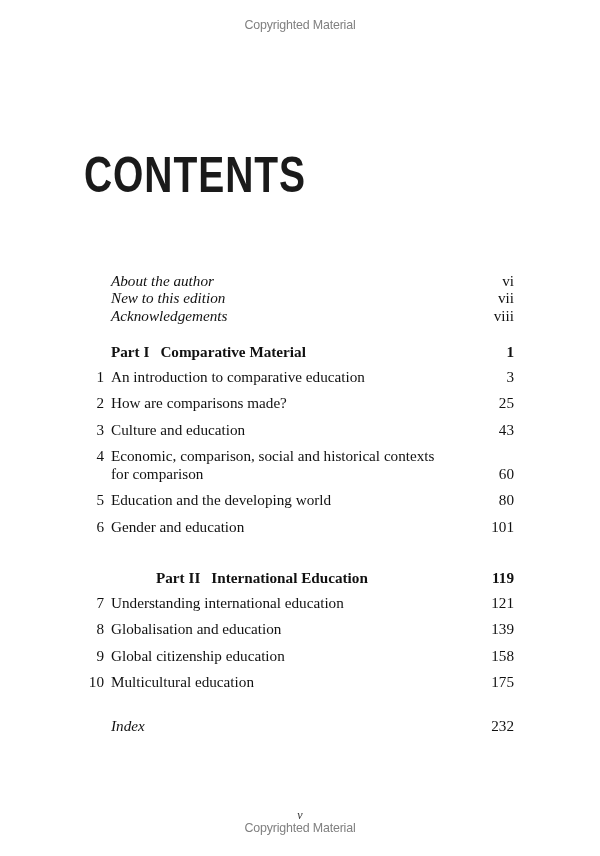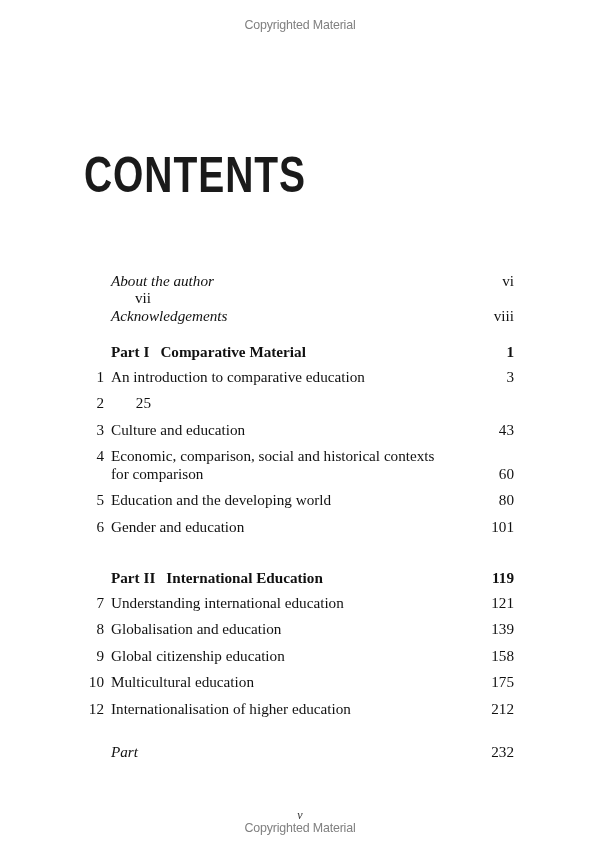--- a/index.html
+++ b/index.html
@@ -128,20 +128,21 @@
     margin-top: 9px;
   }
 
   .row-ch-first {
     margin-top: 0;
   }
 
   
   .part-second {
     margin-top: 34px;
+    gap: 45px;
   }
 
   
   .row-ch.multiline .pg {
     align-self: flex-end;
   }
   .row-ch.multiline .label {
     line-height: 17.5px;
   }
 
@@ -165,20 +166,21 @@
 
   <div class="toc">
 
     <div class="row row-front">
       <div class="num"></div>
       <div class="label">About the author</div>
       <div class="pg">vi</div>
     </div>
     <div class="row row-front">
       <div class="num"></div>
+      <div class="label">New to this edition</div>
       <div class="pg">vii</div>
     </div>
     <div class="row row-front">
       <div class="num"></div>
       <div class="label">Acknowledgements</div>
       <div class="pg">viii</div>
     </div>
 
     <div class="row row-part">
       <div class="num"></div>
@@ -186,20 +188,21 @@
       <div class="pg">1</div>
     </div>
 
     <div class="row row-ch row-ch-first">
       <div class="num">1</div>
       <div class="label">An introduction to comparative education</div>
       <div class="pg">3</div>
     </div>
     <div class="row row-ch">
       <div class="num">2</div>
+      <div class="label">How are comparisons made?</div>
       <div class="pg">25</div>
     </div>
     <div class="row row-ch">
       <div class="num">3</div>
       <div class="label">Culture and education</div>
       <div class="pg">43</div>
     </div>
 
     <div class="row row-ch multiline">
       <div class="num">4</div>
@@ -237,29 +240,24 @@
     <div class="row row-ch">
       <div class="num">9</div>
       <div class="label">Global citizenship education</div>
       <div class="pg">158</div>
     </div>
     <div class="row row-ch">
       <div class="num">10</div>
       <div class="label">Multicultural education</div>
       <div class="pg">175</div>
     </div>
-    <div class="row row-ch">
-      <div class="num">12</div>
-      <div class="label">Internationalisation of higher education</div>
-      <div class="pg">212</div>
-    </div>
 
     <div class="row row-index">
       <div class="num"></div>
-      <div class="label">Part</div>
+      <div class="label">Index</div>
       <div class="pg">232</div>
     </div>
 
   </div>
 
   <div class="folio">v</div>
 
   <div class="watermark watermark-bottom">Copyrighted Material</div>
 
 </div>

